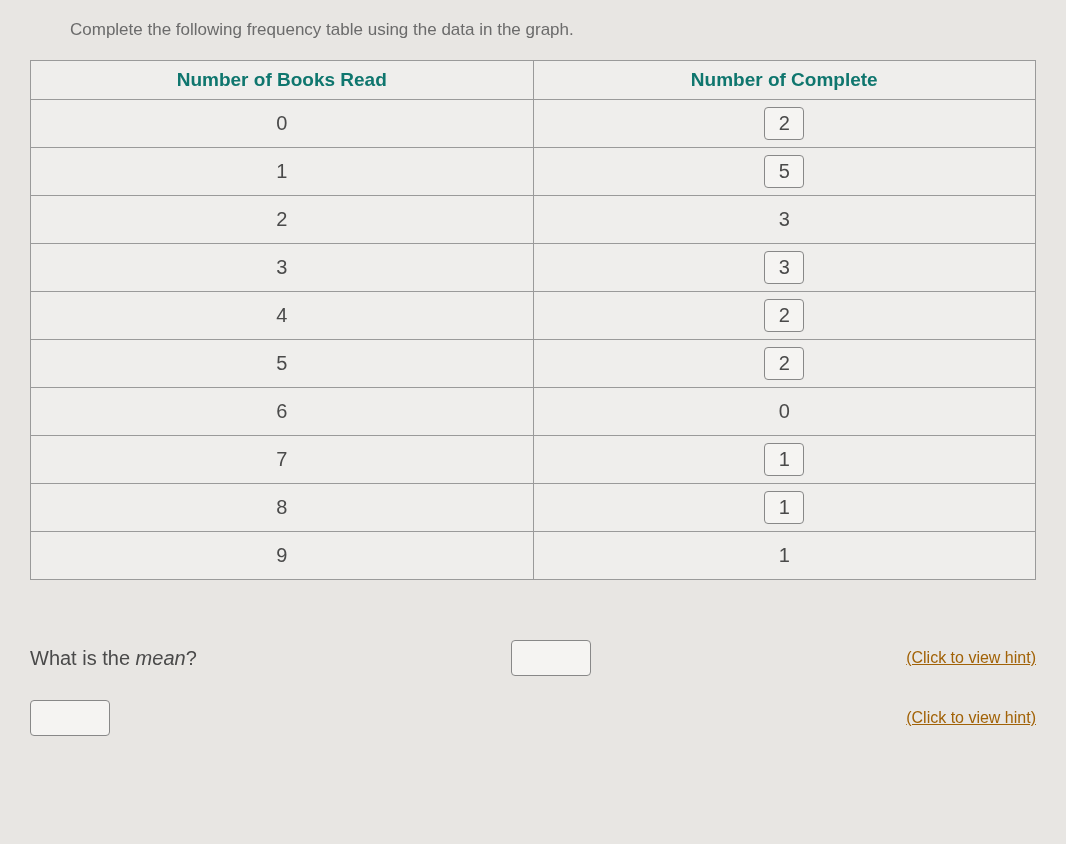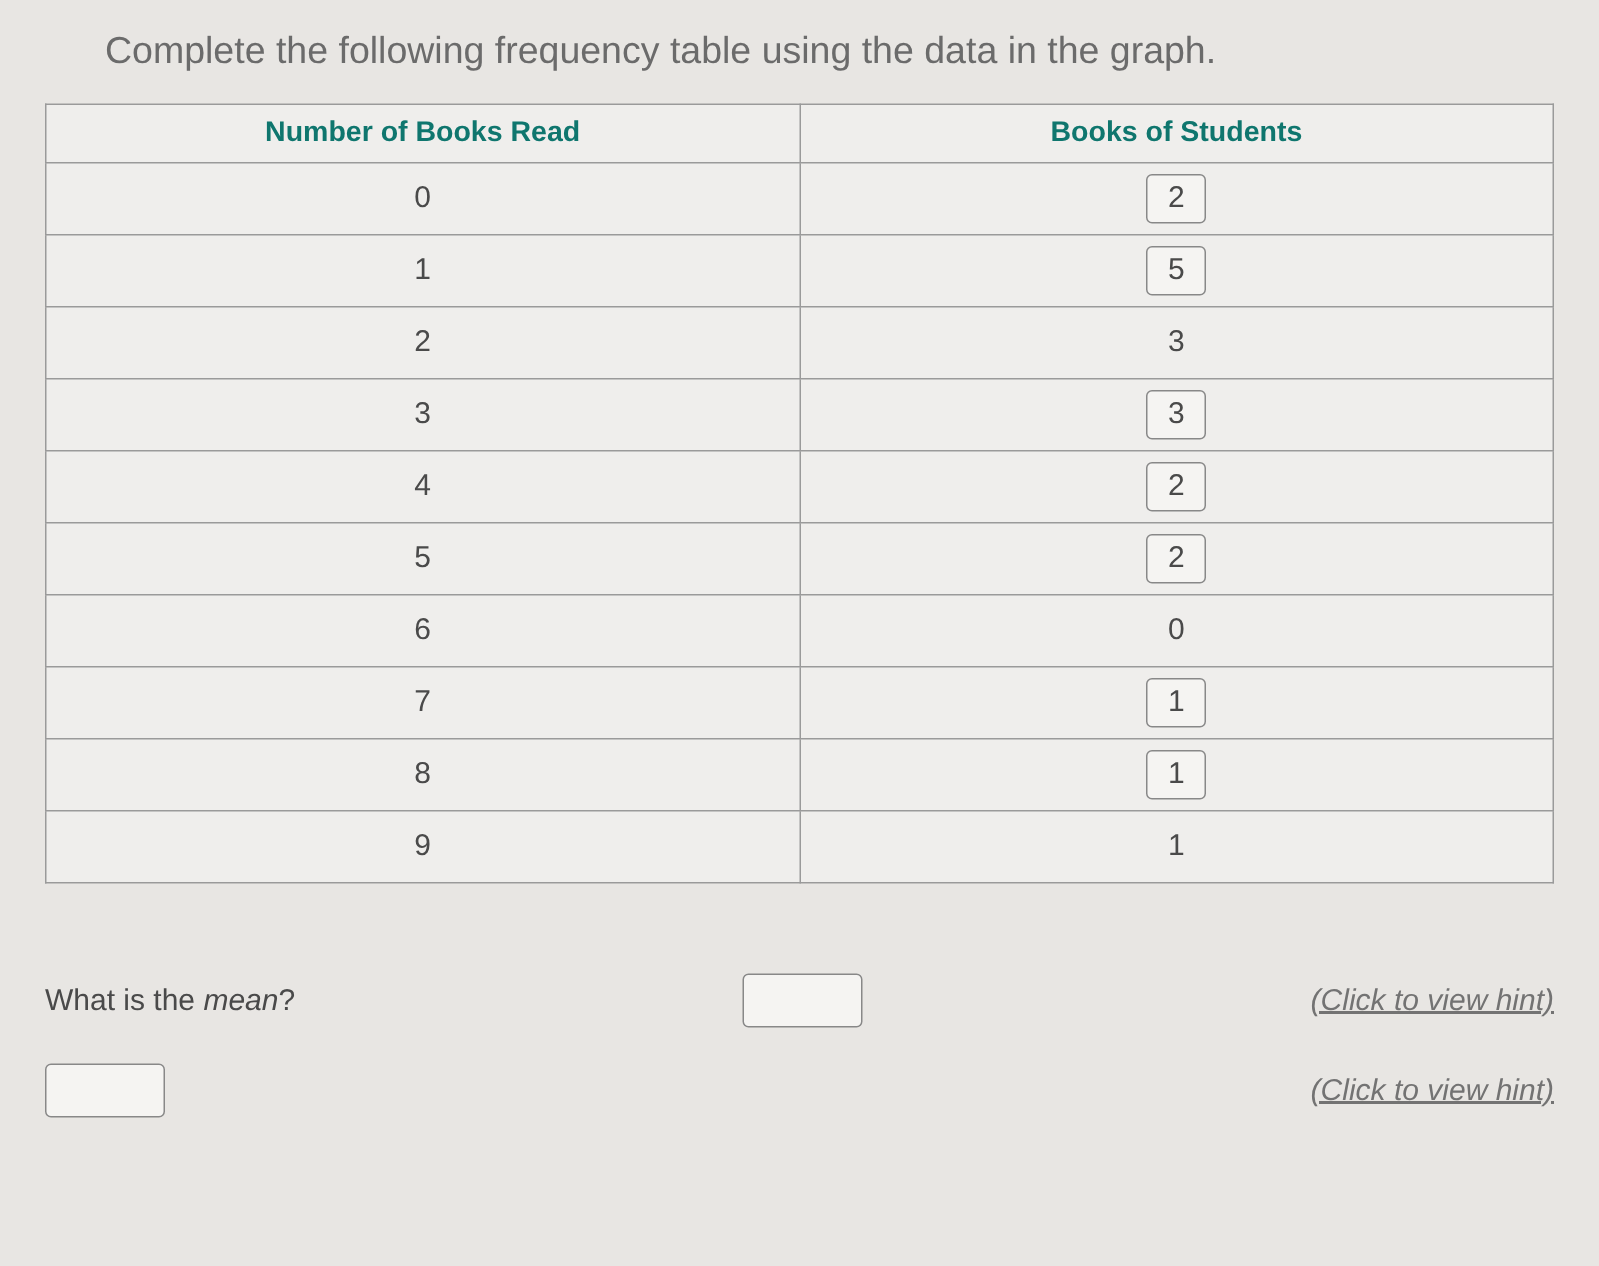--- a/index.html
+++ b/index.html
@@ -4,21 +4,21 @@
 <style>
   * { box-sizing: border-box; margin: 0; padding: 0; }
   body {
     font-family: Arial, Helvetica, sans-serif;
     background: #e8e6e3;
     padding: 20px 30px;
     color: #4a4a4a;
     width: 1066px;
   }
   .instruction {
-    font-size: 25px;
+    font-size: 17px;
     color: #6b6b6b;
     margin-bottom: 20px;
     margin-left: 40px;
   }
   table {
     width: 100%;
     border-collapse: collapse;
     background: #efeeec;
   }
   th {
@@ -72,37 +72,36 @@
     width: 80px;
     height: 36px;
     border: 1.5px solid #888;
     border-radius: 4px;
     background: #f5f4f2;
     font-size: 18px;
     padding: 4px 8px;
     color: #4a4a4a;
   }
   .hint-link {
-    color: #737373;
+    color: #a16207;
     text-decoration: underline;
     cursor: pointer;
-    font-size: 20px;
-    font-style: italic;
+    font-size: 16px;
   }
 </style>
 </head>
 <body>
 
 <div class="instruction">Complete the following frequency table using the data in the graph.</div>
 
 <table>
   <thead>
     <tr>
       <th>Number of Books Read</th>
-      <th>Books of Students</th>
+      <th>Number of Complete</th>
     </tr>
   </thead>
   <tbody id="table-body">
       <tr>
         <td><span class="plain-val">0</span></td>
         <td><span class="answer-box">2</span></td>
       </tr>
       <tr>
         <td><span class="plain-val">1</span></td>
         <td><span class="answer-box">5</span></td>

